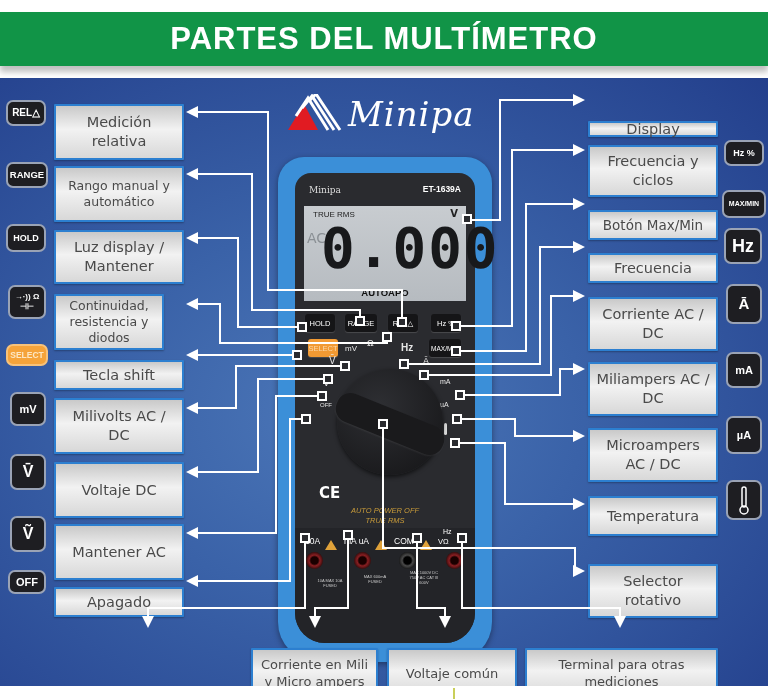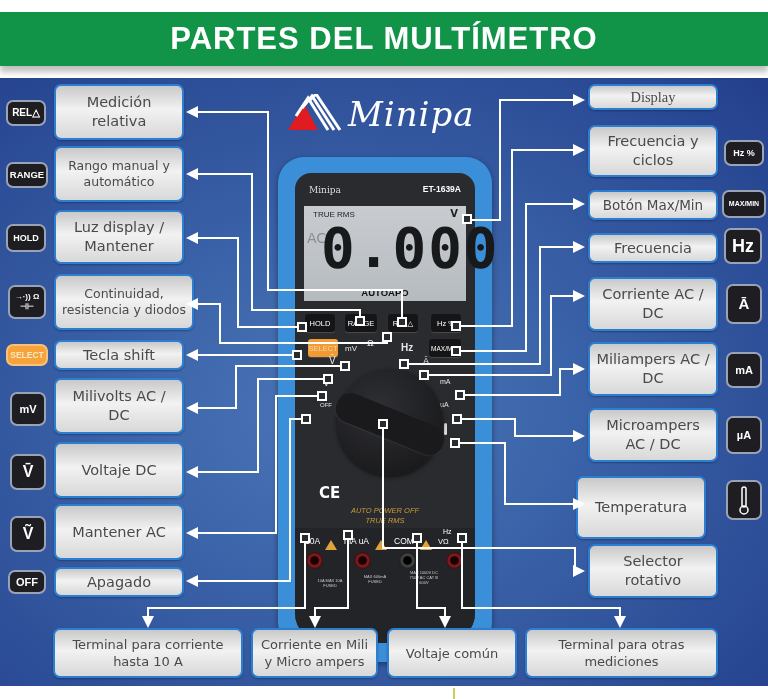--- a/index.html
+++ b/index.html
@@ -21,28 +21,29 @@
   .stage {
     position: absolute; left: 0; top: 78px; width: 768px; height: 608px;
     background: radial-gradient(ellipse at 45% 55%, #4c77b8 0%, #3a62a8 40%, #233f8c 100%);
     overflow: hidden;
   }
 
   .lbl {
     position: absolute;
     background: linear-gradient(180deg, #c9c9c9 0%, #f2f2f2 45%, #d8d8d8 100%);
     border: 2px solid #2c7fd0;
-    border-radius: 7px;
+    border-radius: 1px;
     color: #4a4a4a;
     font-family: "DejaVu Sans", sans-serif;
     font-size: 14.5px; line-height: 19px;
     text-align: center;
     display: flex; align-items: center; justify-content: center;
     padding: 0 4px;
     box-shadow: 0 1px 2px rgba(0,0,0,0.3);
+    margin-top: 20px;
   }
   .lbl.small { font-size: 12.5px; line-height: 16px; }
   .lbl.bottom { font-size: 13px; line-height: 17px; }
 
   .ico {
     position: absolute;
     background: #1e1e22;
     border: 2px solid #9aa3b5;
     border-radius: 7px;
     color: #ffffff;
@@ -261,66 +262,65 @@
   <div class="ico" style="left:6px;top:22px;width:40px;height:26px;font-size:10px;">REL△</div>
   <div class="lbl" style="left:54px;top:6px;width:130px;height:56px;">Medición relativa</div>
 
   <div class="ico" style="left:6px;top:84px;width:42px;height:26px;font-size:9.5px;">RANGE</div>
   <div class="lbl small" style="left:54px;top:68px;width:130px;height:56px;">Rango manual y automático</div>
 
   <div class="ico" style="left:6px;top:146px;width:40px;height:28px;font-size:9px;">HOLD</div>
   <div class="lbl" style="left:54px;top:132px;width:130px;height:54px;">Luz display / Mantener</div>
 
   <div class="ico" style="left:8px;top:207px;width:38px;height:34px;font-size:8px;">→·)) Ω ⊣⊢</div>
-  <div class="lbl small" style="left:54px;top:196px;width:140px;height:56px;">Continuidad, resistencia y diodos</div>
+  <div class="lbl small" style="left:54px;top:196px;width:110px;height:56px;">Continuidad, resistencia y diodos</div>
 
   <div class="ico orange" style="left:6px;top:266px;width:42px;height:22px;font-size:8.5px;">SELECT</div>
   <div class="lbl" style="left:54px;top:262px;width:130px;height:30px;">Tecla shift</div>
 
   <div class="ico" style="left:10px;top:314px;width:36px;height:34px;font-size:11px;">mV</div>
   <div class="lbl" style="left:54px;top:300px;width:130px;height:56px;">Milivolts AC / DC</div>
 
   <div class="ico" style="left:10px;top:376px;width:36px;height:36px;font-size:16px;">V̄</div>
   <div class="lbl" style="left:54px;top:364px;width:130px;height:56px;">Voltaje DC</div>
 
   <div class="ico" style="left:10px;top:438px;width:36px;height:36px;font-size:16px;">Ṽ</div>
   <div class="lbl" style="left:54px;top:426px;width:130px;height:56px;">Mantener AC</div>
 
   <div class="ico" style="left:8px;top:492px;width:38px;height:24px;font-size:11px;">OFF</div>
   <div class="lbl" style="left:54px;top:489px;width:130px;height:30px;">Apagado</div>
 
-  <div class="lbl" style="left:588px;top:6px;width:130px;height:26px;font-family:Liberation Serif, serif;">Display</div>
+  <div class="lbl" style="left:588px;top:23px;width:130px;height:16px;">Display</div>
 
   <div class="lbl" style="left:588px;top:47px;width:130px;height:52px;">Frecuencia y ciclos</div>
   <div class="ico" style="left:724px;top:62px;width:40px;height:26px;font-size:9px;">Hz %</div>
 
   <div class="lbl" style="left:588px;top:112px;width:130px;height:30px;font-size:13.5px;">Botón Max/Min</div>
   <div class="ico" style="left:722px;top:112px;width:44px;height:28px;font-size:7px;">MAX/MIN</div>
 
   <div class="lbl" style="left:588px;top:155px;width:130px;height:30px;">Frecuencia</div>
   <div class="ico" style="left:724px;top:150px;width:38px;height:36px;font-size:18px;">Hz</div>
 
   <div class="lbl" style="left:588px;top:199px;width:130px;height:54px;">Corriente AC / DC</div>
   <div class="ico" style="left:726px;top:206px;width:36px;height:40px;font-size:15px;">Ā</div>
 
   <div class="lbl" style="left:588px;top:264px;width:130px;height:54px;">Miliampers AC / DC</div>
   <div class="ico" style="left:726px;top:274px;width:36px;height:36px;font-size:11px;">mA</div>
 
   <div class="lbl" style="left:588px;top:330px;width:130px;height:54px;">Microampers AC / DC</div>
   <div class="ico" style="left:726px;top:338px;width:36px;height:38px;font-size:11px;">µA</div>
 
-  <div class="lbl" style="left:576px;top:398px;width:130px;height:63px;">Temperatura</div>
+  <div class="lbl" style="left:588px;top:398px;width:130px;height:40px;">Temperatura</div>
   <div class="ico" style="left:726px;top:402px;width:36px;height:40px;">
     <svg width="16" height="30" viewBox="0 0 16 30">
       <rect x="6" y="2" width="4" height="20" rx="2" fill="none" stroke="#fff" stroke-width="1.5"></rect>
       <circle cx="8" cy="25" r="4" fill="none" stroke="#fff" stroke-width="1.5"></circle>
     </svg>
   </div>
 
   <div class="lbl" style="left:588px;top:466px;width:130px;height:54px;">Selector rotativo</div>
 
-  <div class="lbl bottom" style="left:53px;top:550px;width:190px;height:50px;">Terminal para corriente hasta 10 A</div>
   <div class="lbl bottom small" style="left:251px;top:550px;width:127px;height:50px;">Corriente en Mili y Micro ampers</div>
   <div class="lbl bottom" style="left:387px;top:550px;width:130px;height:50px;">Voltaje común</div>
   <div class="lbl bottom" style="left:525px;top:550px;width:193px;height:50px;">Terminal para otras mediciones</div>
 </div>
 
 <div class="bottom-strip"></div>
 
 </body></html>

